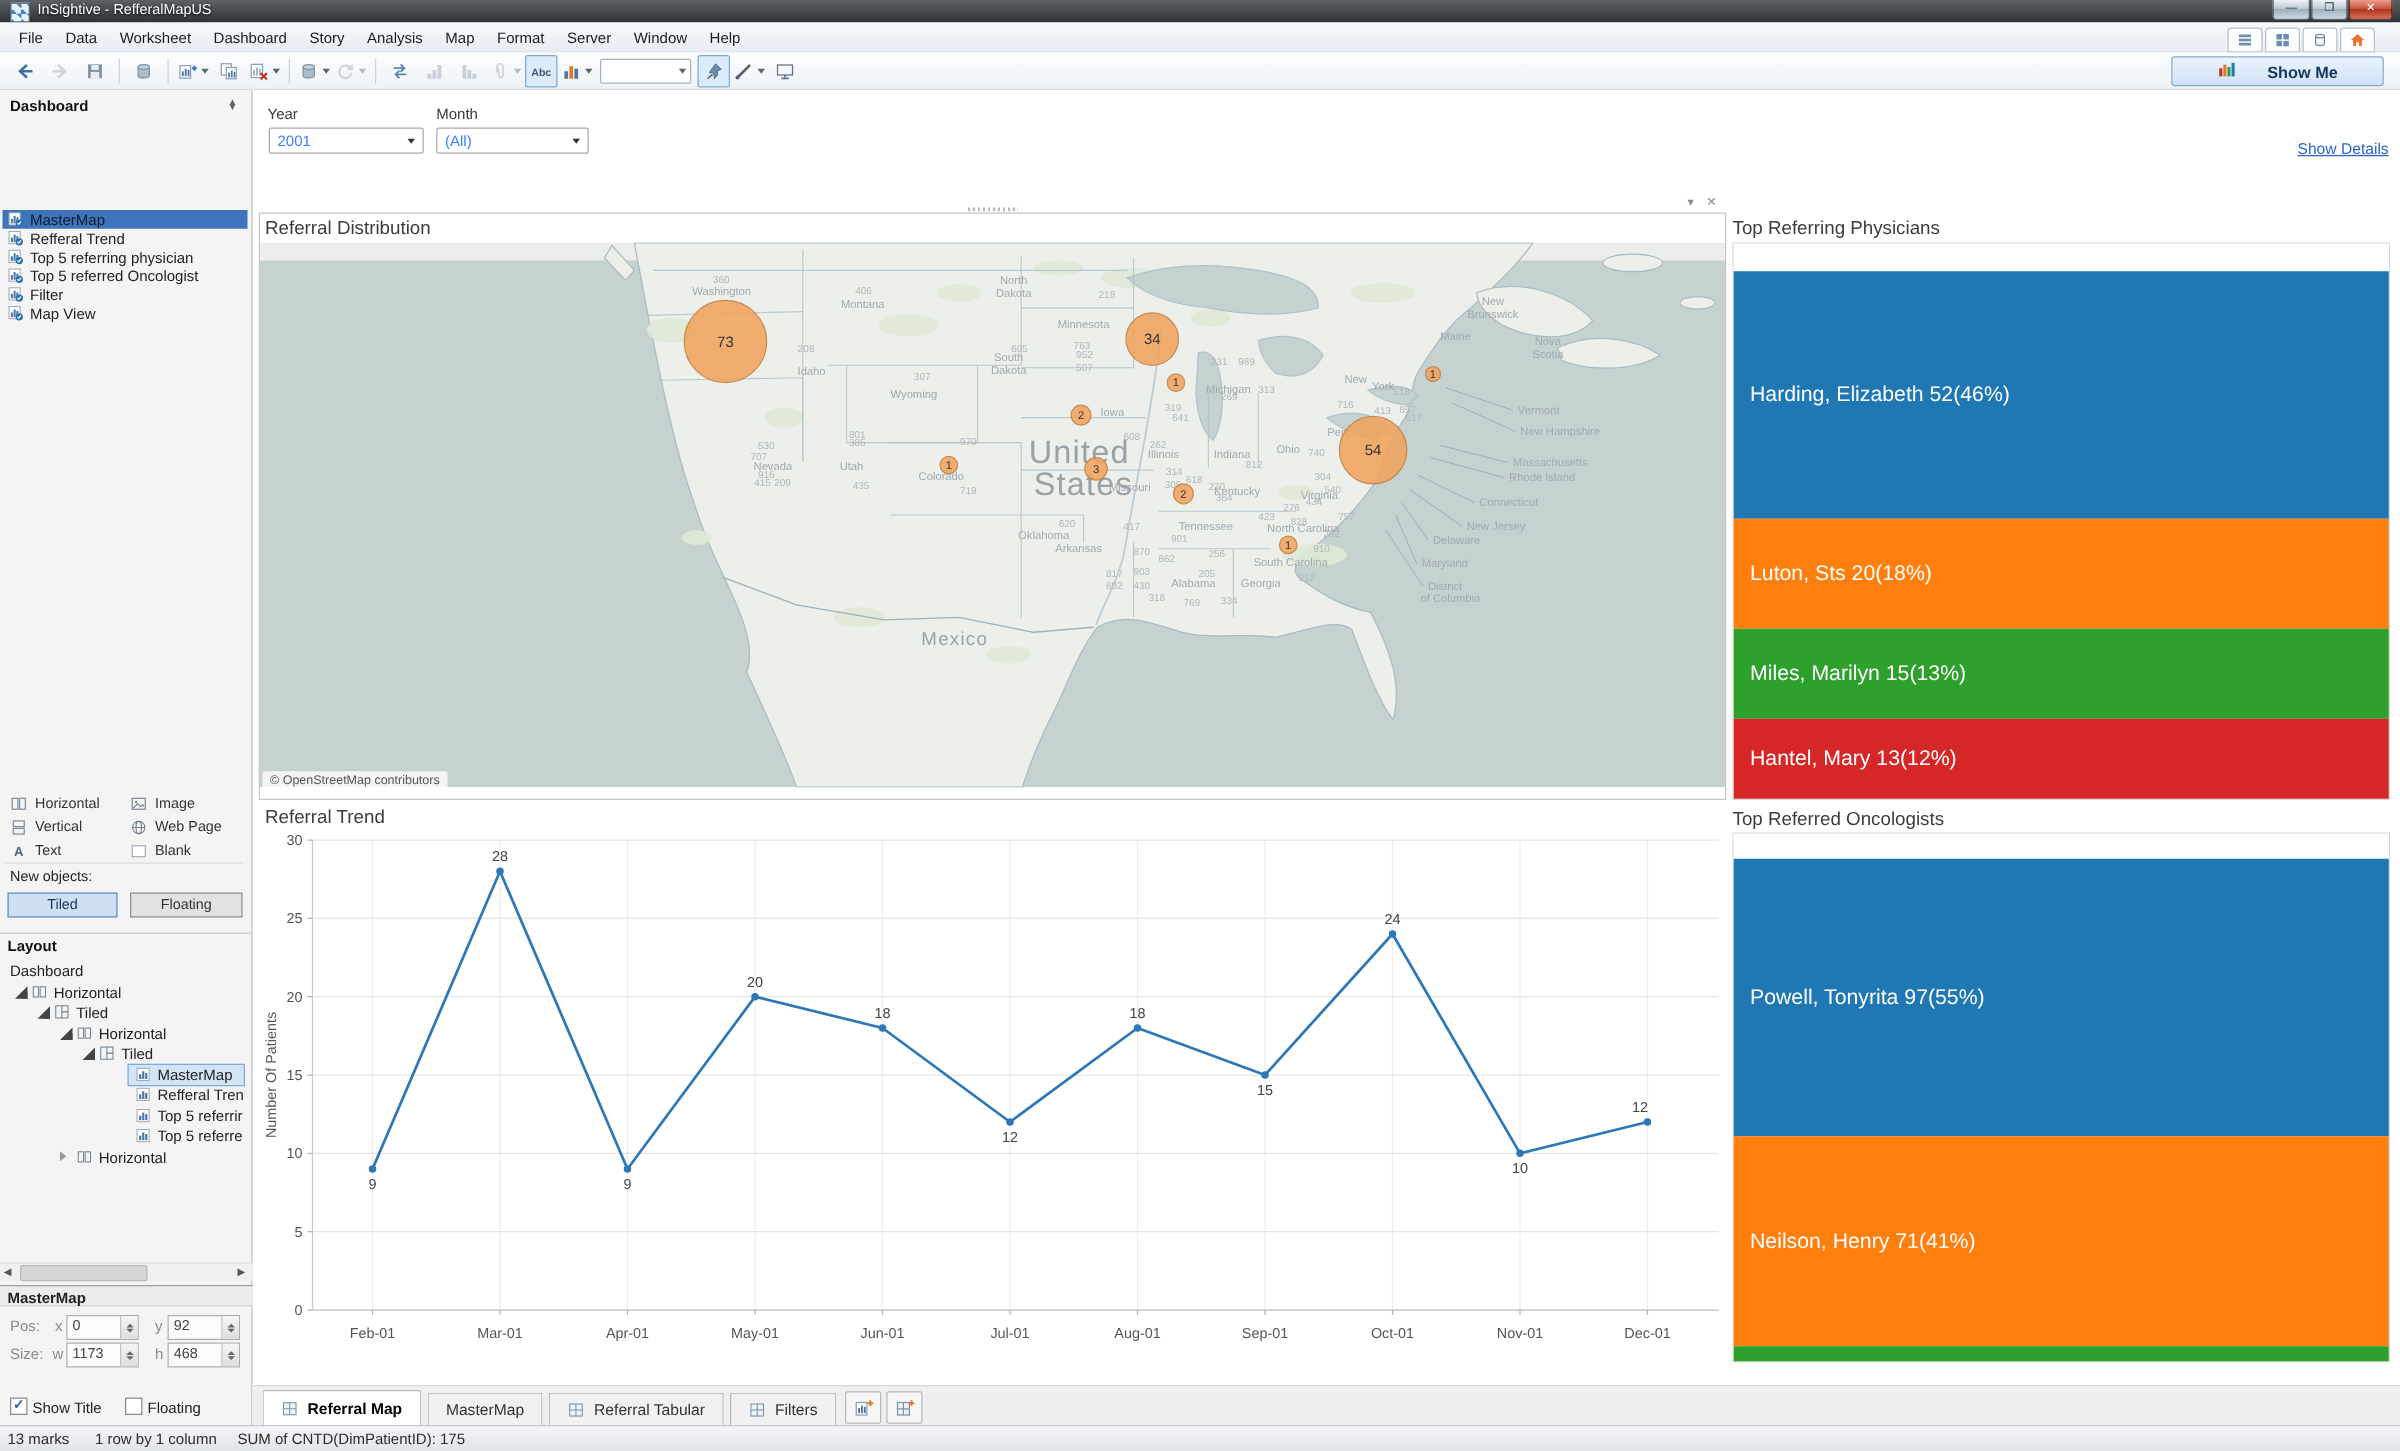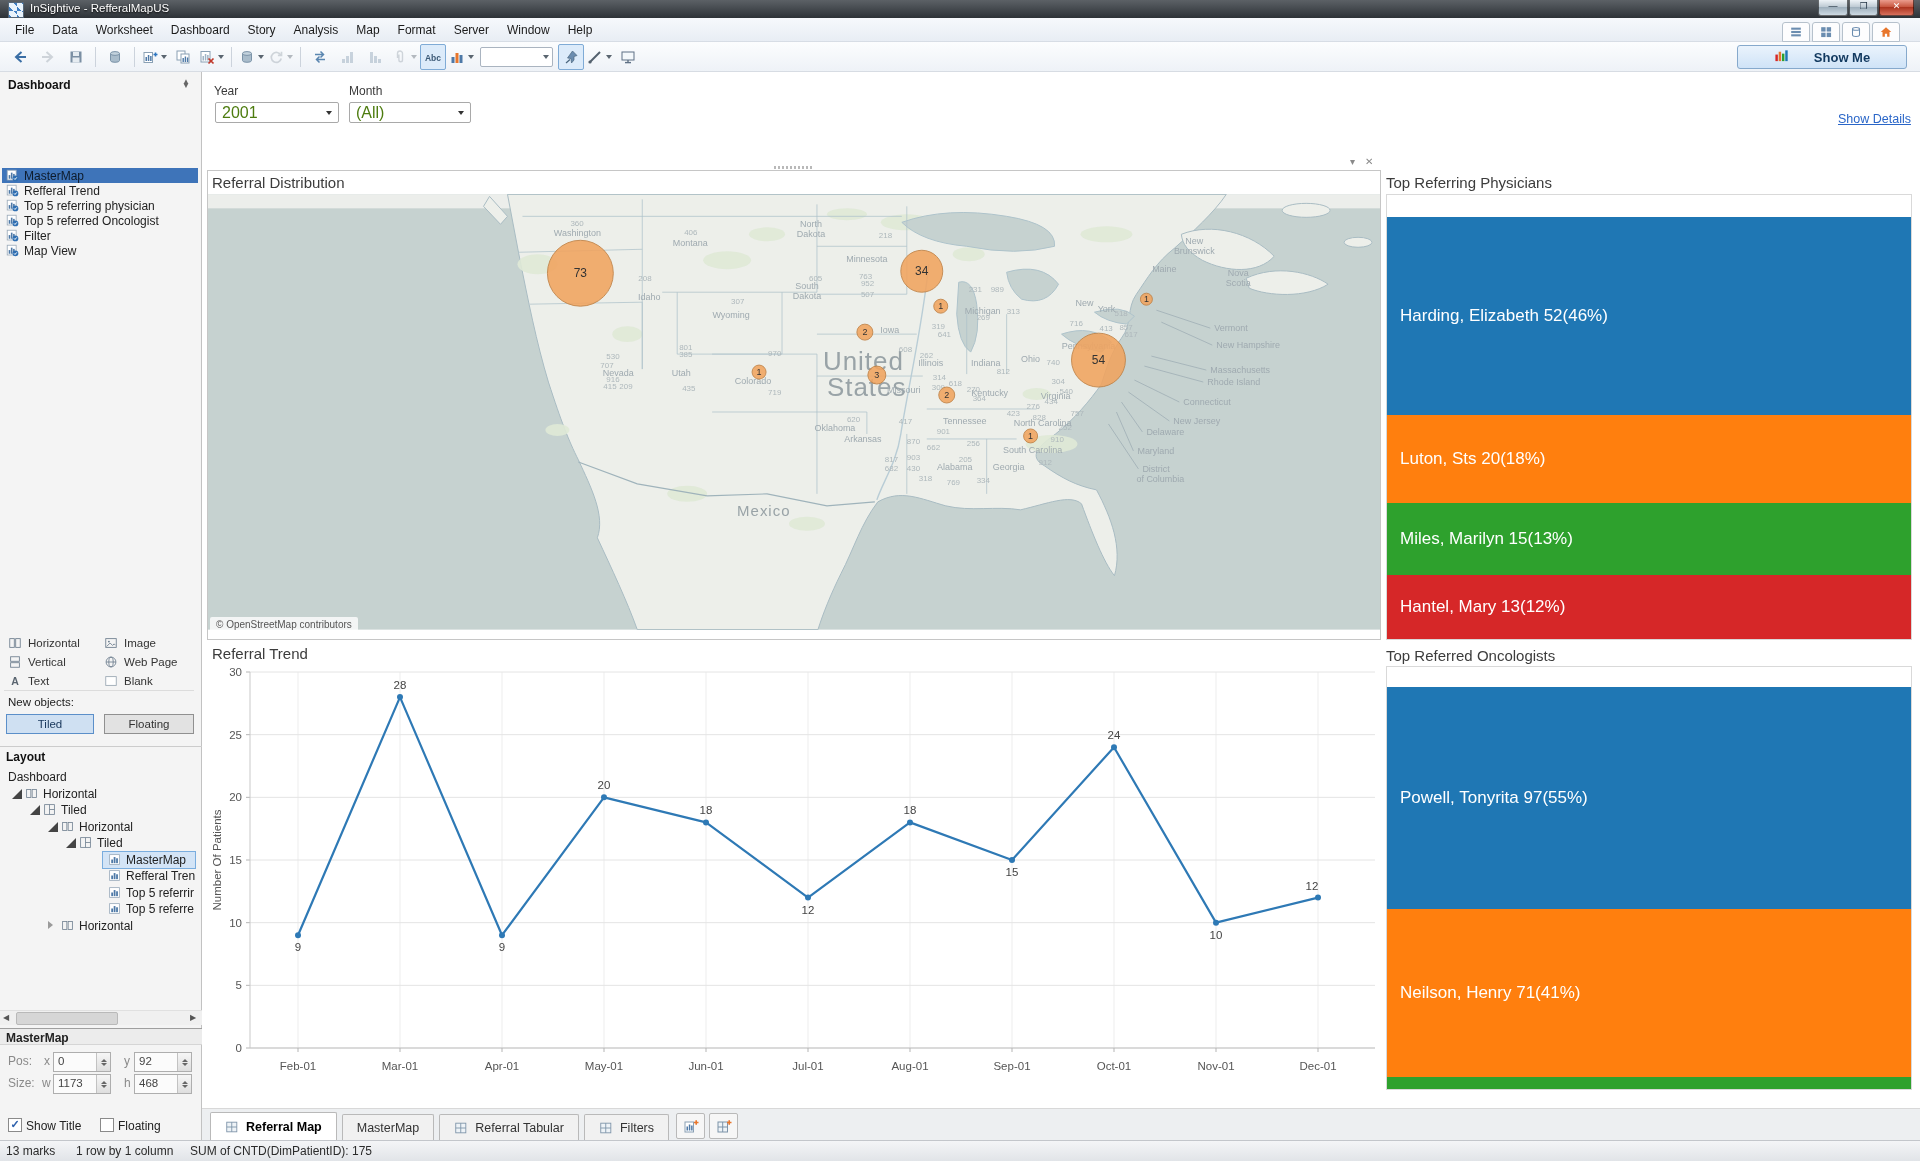--- a/index.html
+++ b/index.html
@@ -57,21 +57,21 @@
   .prop-field{position:absolute;width:56px;height:18px;border:1px solid #aeaeae;background:#fbfbfb;display:flex;}
   .prop-field .val{flex:1;padding:2px 0 0 4px;color:#444;font-size:11.5px;}
   .spin{width:13px;border-left:1px solid #c2c2c2;background:linear-gradient(#f6f6f6,#dedede);display:flex;flex-direction:column;align-items:center;justify-content:center;gap:1px;}
   .spin i{width:0;height:0;border-left:3px solid transparent;border-right:3px solid transparent;}
   .spin .up{border-bottom:3px solid #666;}
   .spin .dn{border-top:3px solid #666;}
   .chk{position:absolute;width:12px;height:12px;background:#fff;border:1px solid #8a8a8a;font-size:11px;line-height:11px;text-align:center;color:#2f62ad;font-weight:bold;}
   
   .flt-label{position:absolute;font-size:12px;color:#3a3a3a;}
   .combo{position:absolute;height:21px;border:1px solid #a9a9a9;border-radius:2px;background:#fff;box-sizing:border-box;display:flex;align-items:center;justify-content:space-between;padding:0 6px;}
-  .combo .cv{font-size:16px;color:#4d7c0f;}
+  .combo .cv{font-size:12px;color:#3b82f6;}
   .combo .caret{border-top-color:#333;}
   #show-details{left:1838px;top:112px;color:#2a66c8;text-decoration:underline;font-size:12.5px;}
   
   #map-panel{left:207px;top:170px;width:1174px;height:470px;border:1px solid #c6c6c6;box-sizing:border-box;background:#fff;}
   .panel-title{position:absolute;font-size:15px;color:#3c3c3c;}
   #map-grip{left:774px;top:166px;width:40px;height:3px;background:repeating-linear-gradient(90deg,#b9b9b9 0 2px,transparent 2px 4px);}
   .panel-ctl{position:absolute;color:#8a8a8a;font-size:10px;}
   #osm-attr{left:210px;top:617px;background:rgba(255,255,255,.78);color:#555;font-size:10px;padding:2px 6px;border-radius:2px;}
   #trend-panel{left:207px;top:640px;width:1174px;height:465px;}
   .side-title{position:absolute;font-size:15px;color:#3c3c3c;}

